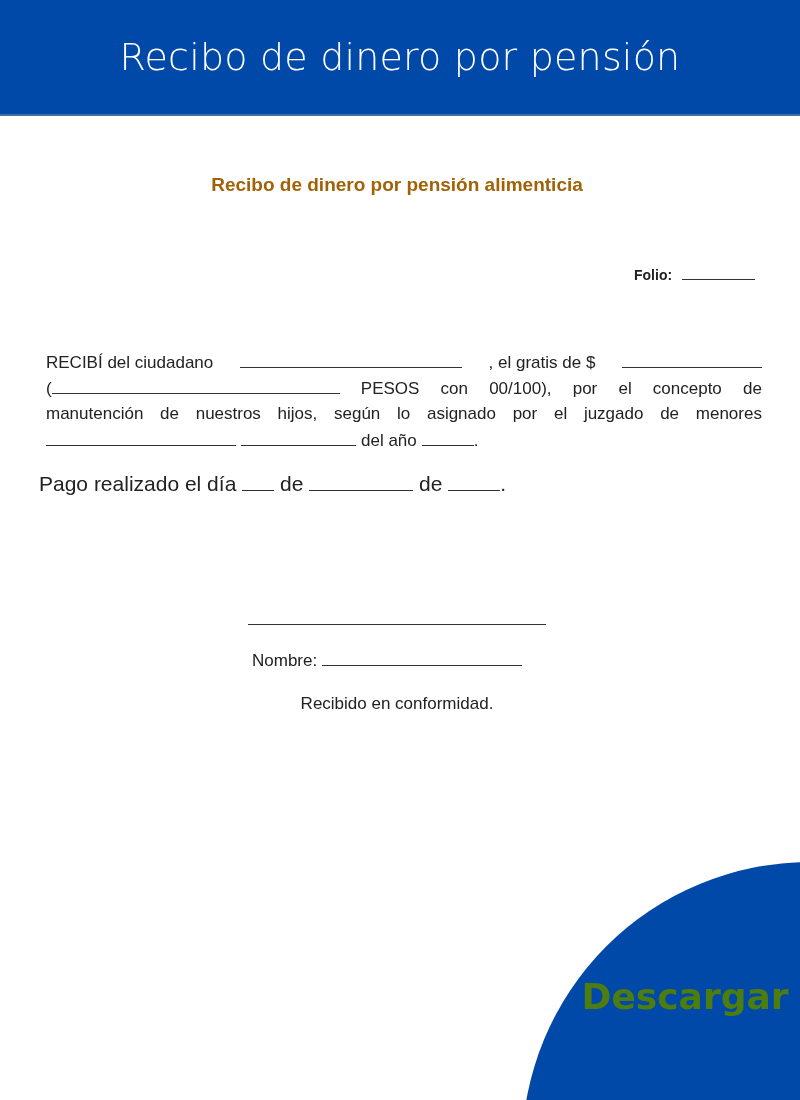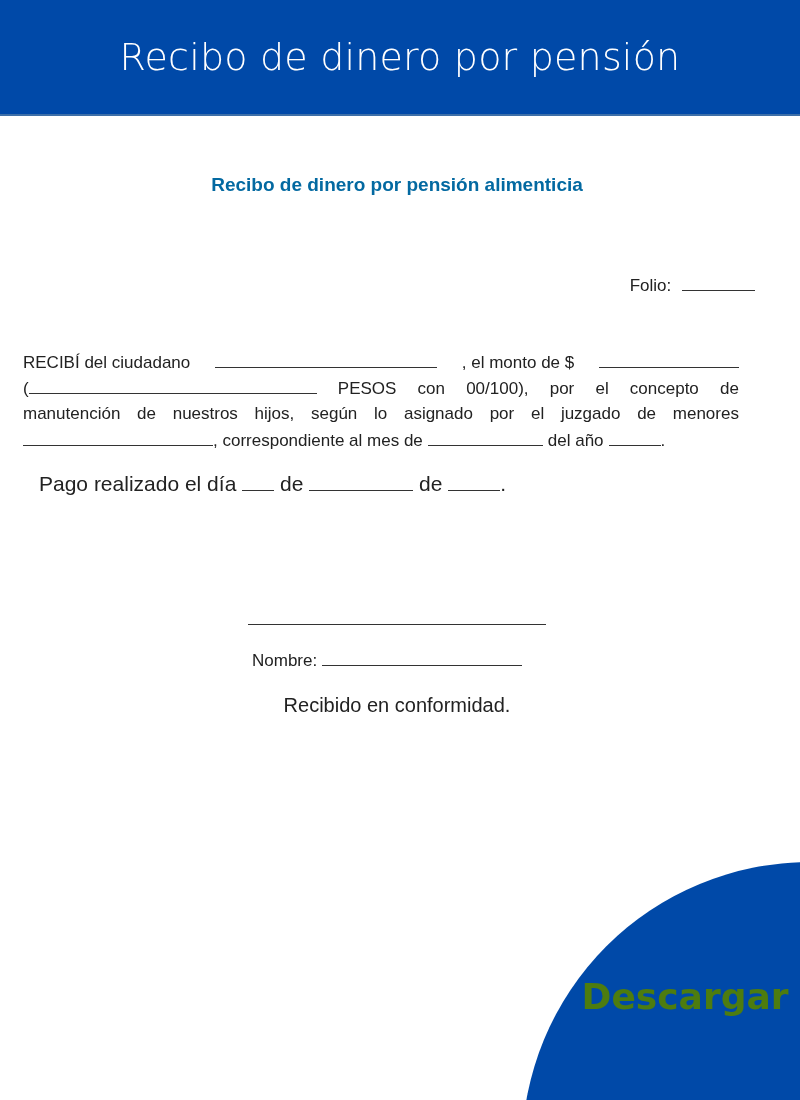--- a/index.html
+++ b/index.html
@@ -38,41 +38,42 @@
       white-space: nowrap;
     }
     .doc-title {
       position: absolute;
       left: 0; top: 173px;
       width: 800px;
       text-align: center;
       font-weight: bold;
       font-size: 19px;
       line-height: 24px;
-      color: #0369a1;
+      color: #a16207;
       padding-left: 0;
     }
     .doc-title span { display: inline-block; margin-left: -6px; }
     .folio {
       position: absolute;
-      top: 275px;
+      top: 264px;
       right: 45px;
-      font-size: 17px;
+      font-size: 14px;
       line-height: 22px;
       white-space: nowrap;
+      font-weight: bold;
     }
     .blank {
       display: inline-block;
       border-bottom: 1px solid #333;
       height: 15px;
       vertical-align: baseline;
     }
     .para {
       position: absolute;
-      left: 23px;
+      left: 46px;
       top: 352px;
       width: 716px;
       font-size: 17px;
     }
     .pline {
       display: flex;
       justify-content: space-between;
       align-items: baseline;
       height: 26px;
       white-space: nowrap;
@@ -100,21 +101,21 @@
       top: 650px;
       font-size: 17px;
       white-space: pre;
     }
     .conformidad {
       position: absolute;
       left: 0;
       top: 694px;
       width: 794px;
       text-align: center;
-      font-size: 20px;
+      font-size: 17px;
     }
     .cta-circle {
       position: absolute;
       left: 522px;
       top: 862px;
       width: 576px;
       height: 576px;
       border-radius: 50%;
       background: #0049a8;
       cursor: pointer;
@@ -146,21 +147,21 @@
 
 <div class="folio">
   <span>Folio:</span>
   <span class="blank" style="width:73px; margin-left:6px;"></span>
 </div>
 
 <div class="para">
   <div class="pline">
     <span>RECIBÍ del ciudadano</span>
     <span class="blank" style="width:222px;"></span>
-    <span>, el monto de $</span>
+    <span>, el gratis de $</span>
     <span class="blank" style="width:140px;"></span>
   </div>
   <div class="pline">
     <span style="display:flex; align-items:baseline;">
       <span>(</span>
       <span class="blank" style="width:288px;"></span>
     </span>
     <span>PESOS</span>
     <span>con</span>
     <span>00/100),</span>
@@ -178,21 +179,20 @@
     <span>lo</span>
     <span>asignado</span>
     <span>por</span>
     <span>el</span>
     <span>juzgado</span>
     <span>de</span>
     <span>menores</span>
   </div>
   <div class="pline left">
     <span class="blank" style="width:190px;"></span>
-    <span>, correspondiente al mes de</span>
     <span class="blank" style="width:115px; margin-left:5px; margin-right:5px;"></span>
     <span>del año</span>
     <span class="blank" style="width:52px; margin-left:5px;"></span>
     <span>.</span>
   </div>
 </div>
 
 <div class="pago"><span>Pago realizado el día</span> <span class="blank" style="width:32px;"></span> <span>de</span> <span class="blank" style="width:104px;"></span> <span>de</span> <span class="blank" style="width:52px;"></span><span>.</span></div>
 
 <div class="sig-line"></div>

